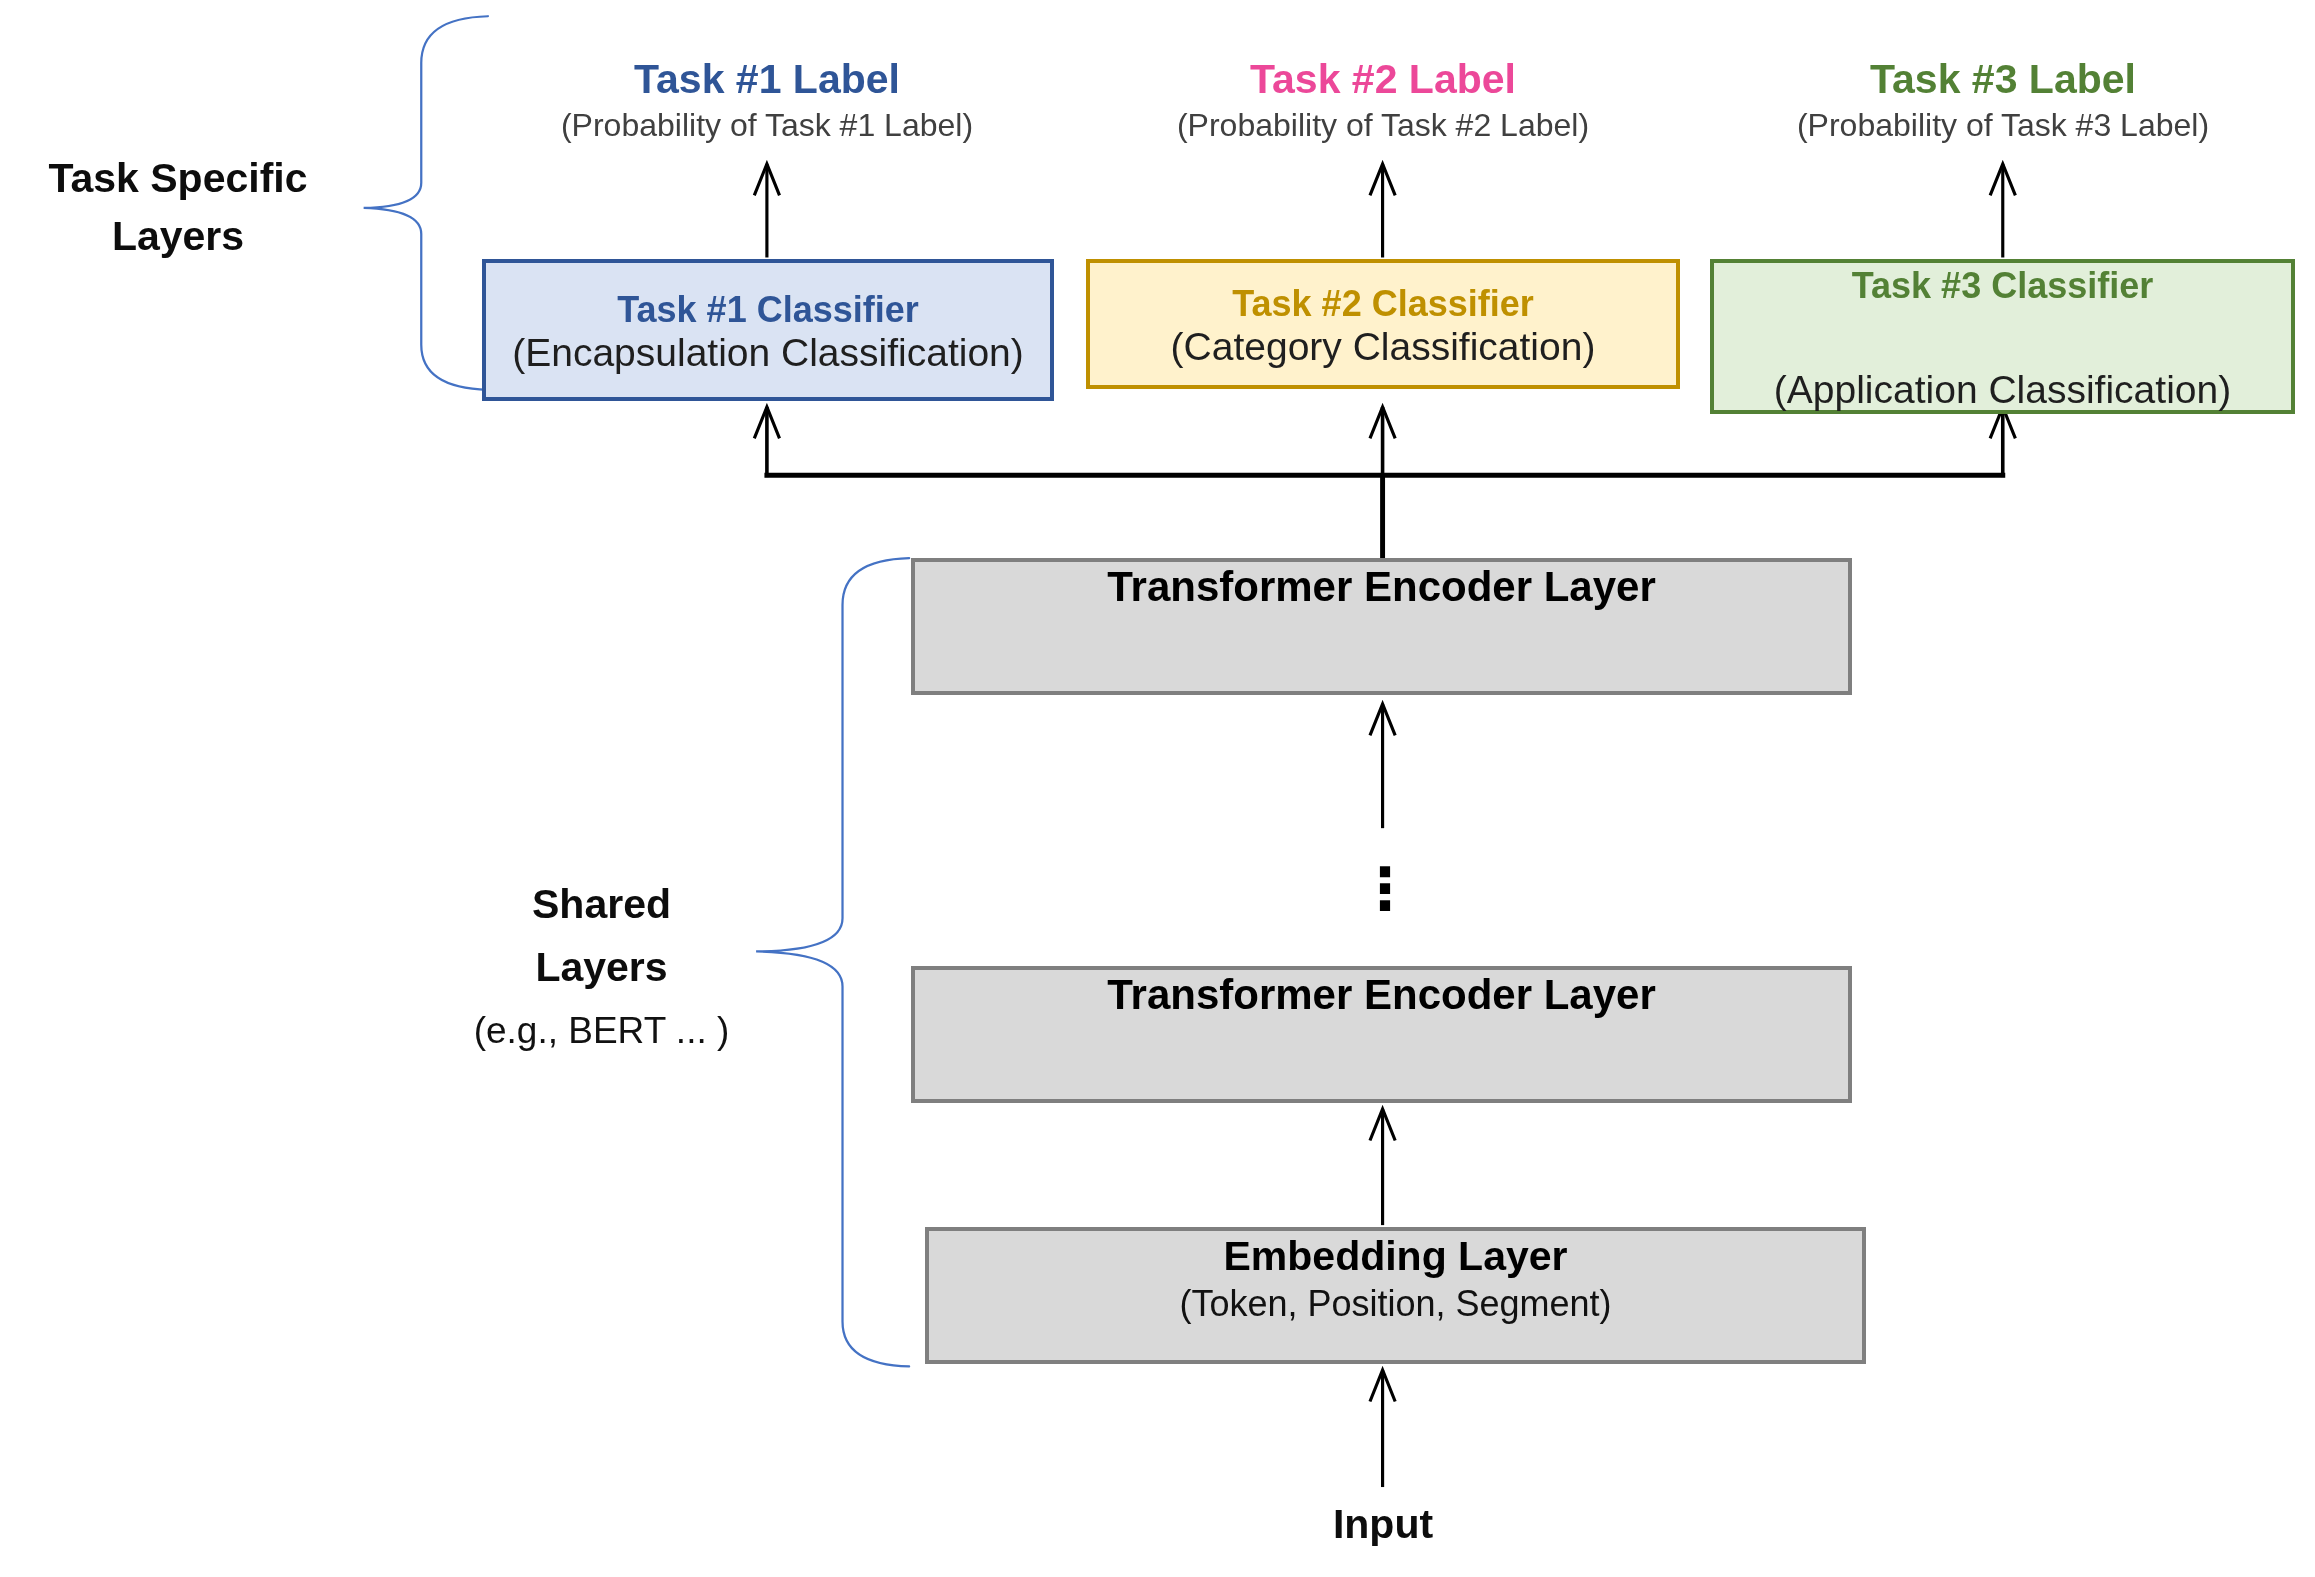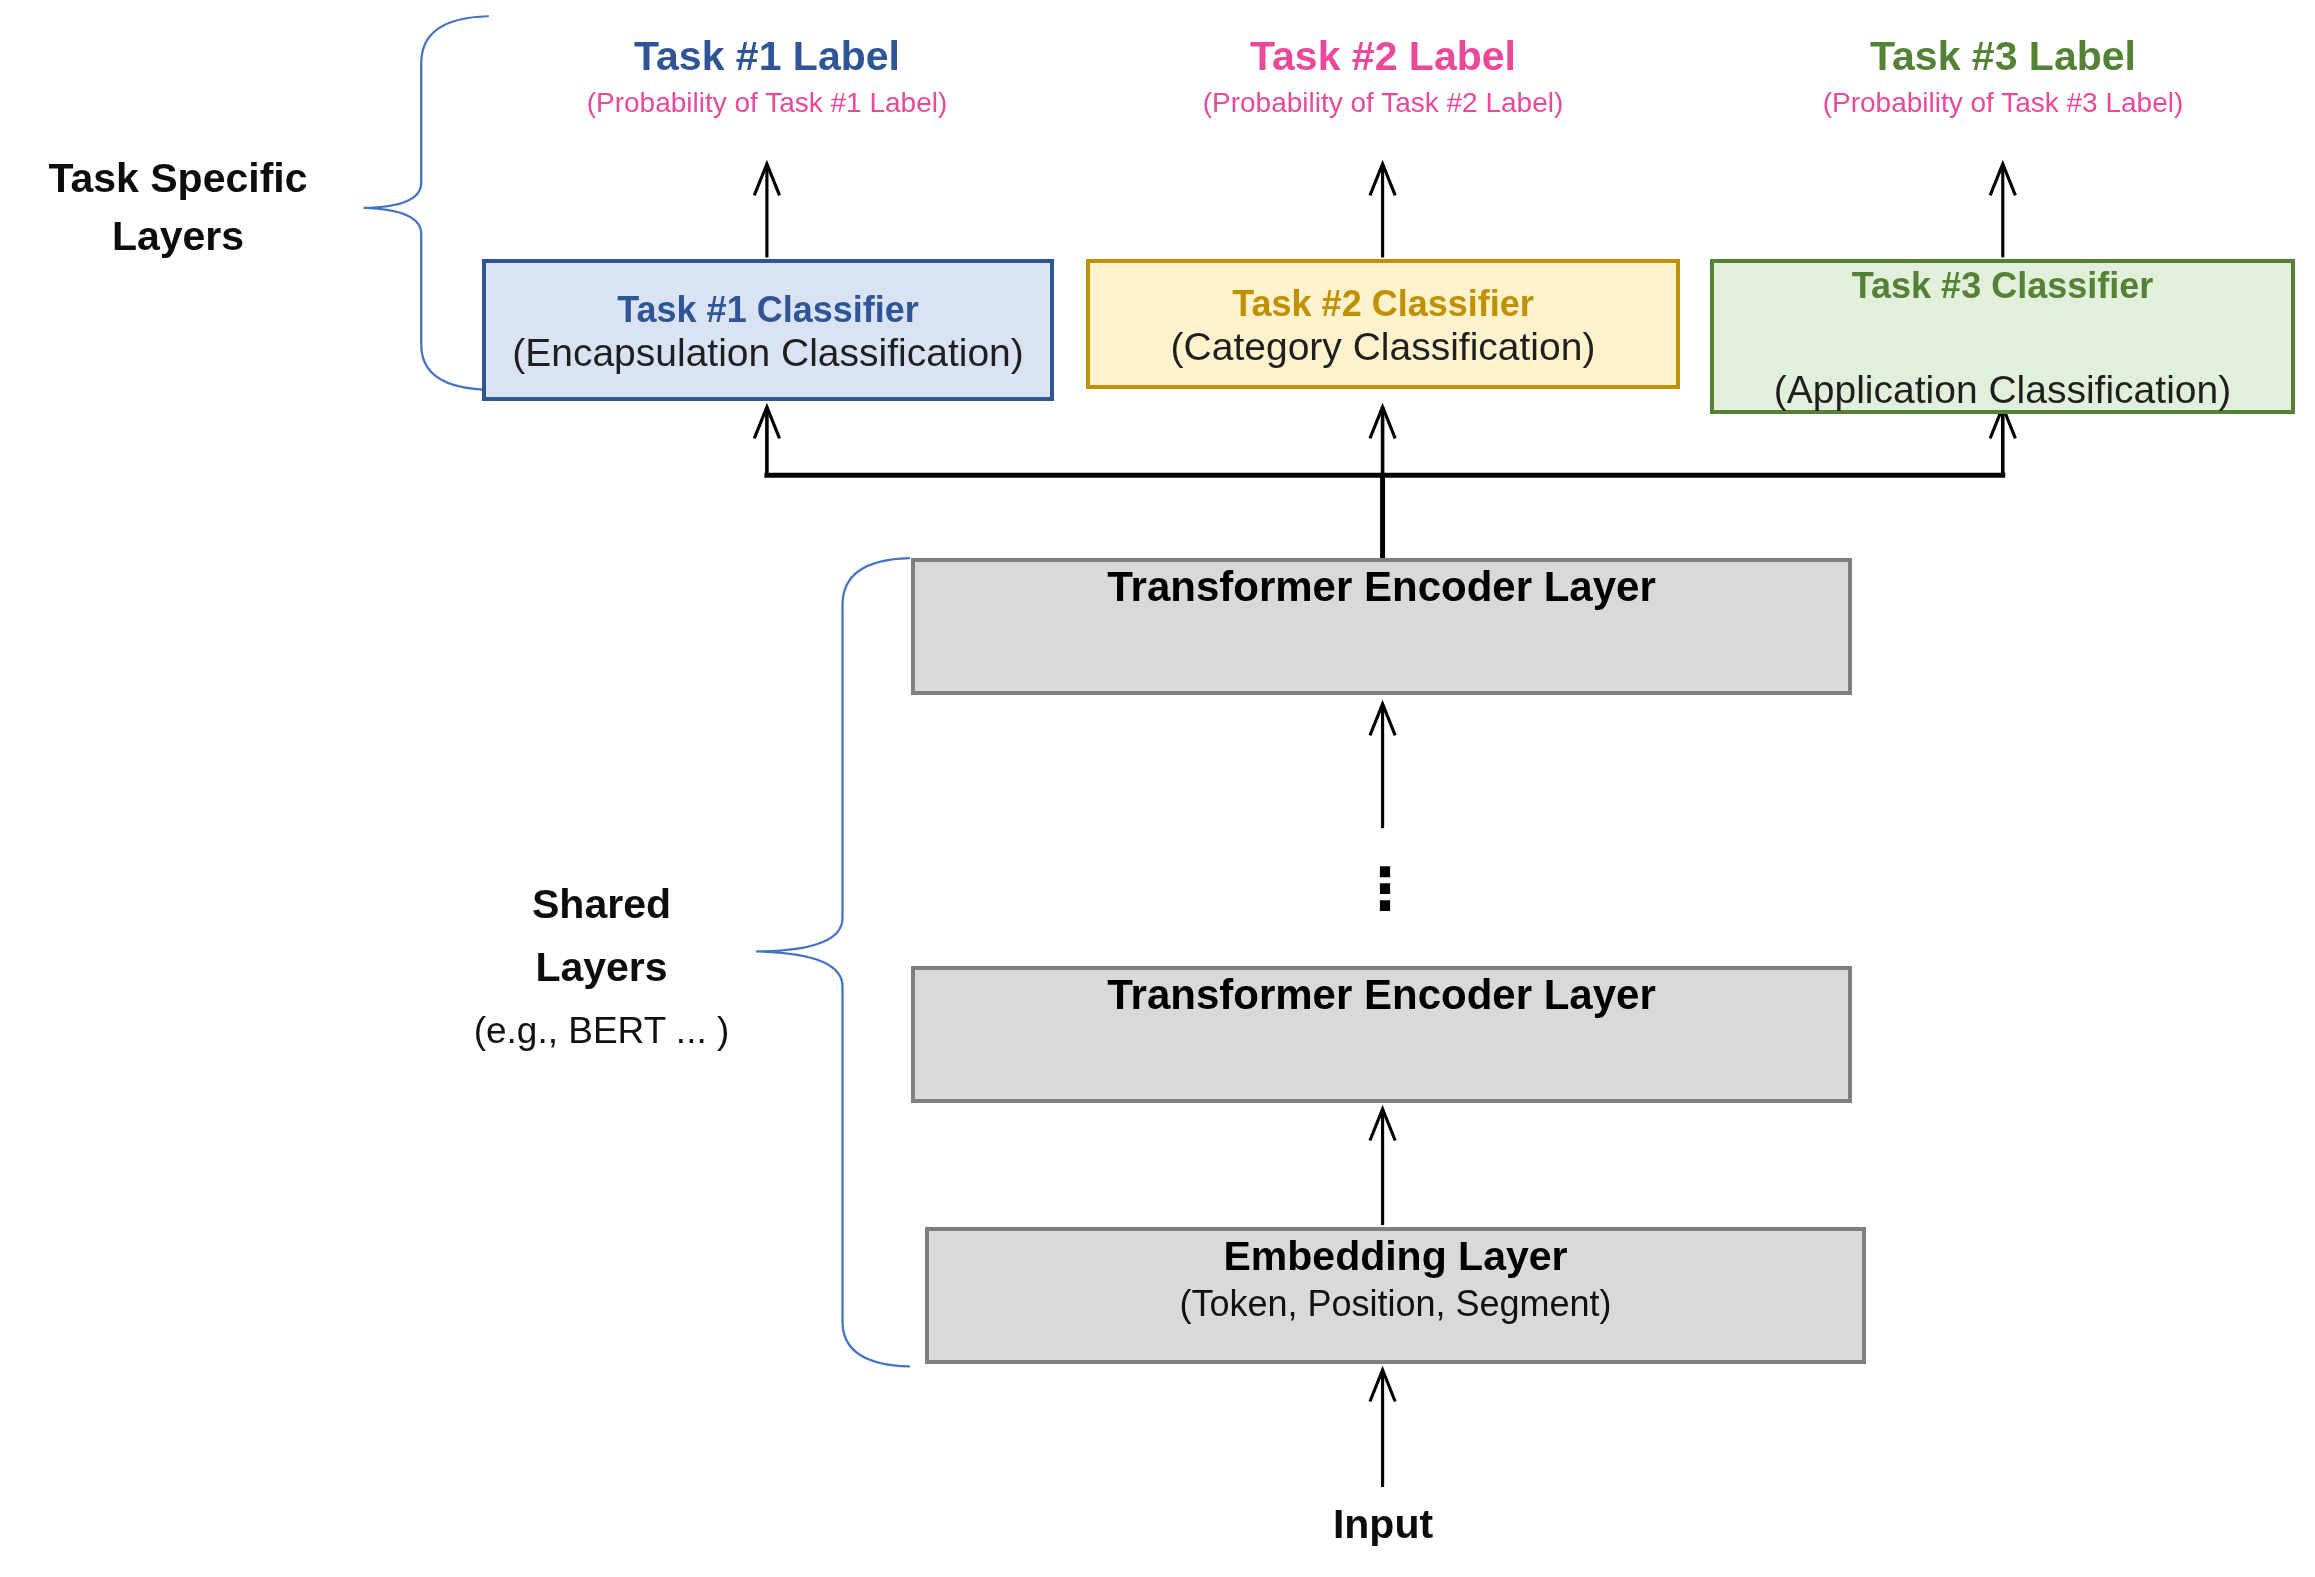--- a/index.html
+++ b/index.html
@@ -7,22 +7,22 @@
     position:relative;width:2316px;height:1578px;background:#ffffff;
     font-family:"Liberation Sans","DejaVu Sans",sans-serif;overflow:hidden;
   }
   .overlay{position:absolute;left:0;top:0;width:2316px;height:1578px;}
   .abs{position:absolute;box-sizing:border-box;}
   .center-text{text-align:center;}
   
   .region-label{font-weight:bold;color:#0d0d0d;font-size:41px;line-height:58px;}
   .region-label .plain{font-weight:normal;font-size:37px;line-height:63px;color:#111;}
   
-  .task-label-title{font-size:41px;font-weight:bold;line-height:50px;}
-  .task-label-sub{font-size:28px;color:#ec4899;line-height:43px;}
+  .task-label-title{font-size:41px;font-weight:bold;line-height:50px;margin-top:23px;}
+  .task-label-sub{font-size:32px;color:#404040;line-height:43px;}
   
   .classifier-box{
     display:flex;flex-direction:column;align-items:center;justify-content:center;
     border:4.5px solid #000;
   }
   .classifier-title{font-size:36px;font-weight:bold;line-height:45px;}
   .classifier-sub{font-size:39px;color:#1f1f1f;line-height:41px;}
   
   .gray-box{
     background:#d9d9d9;border:4.5px solid #7f7f7f;

